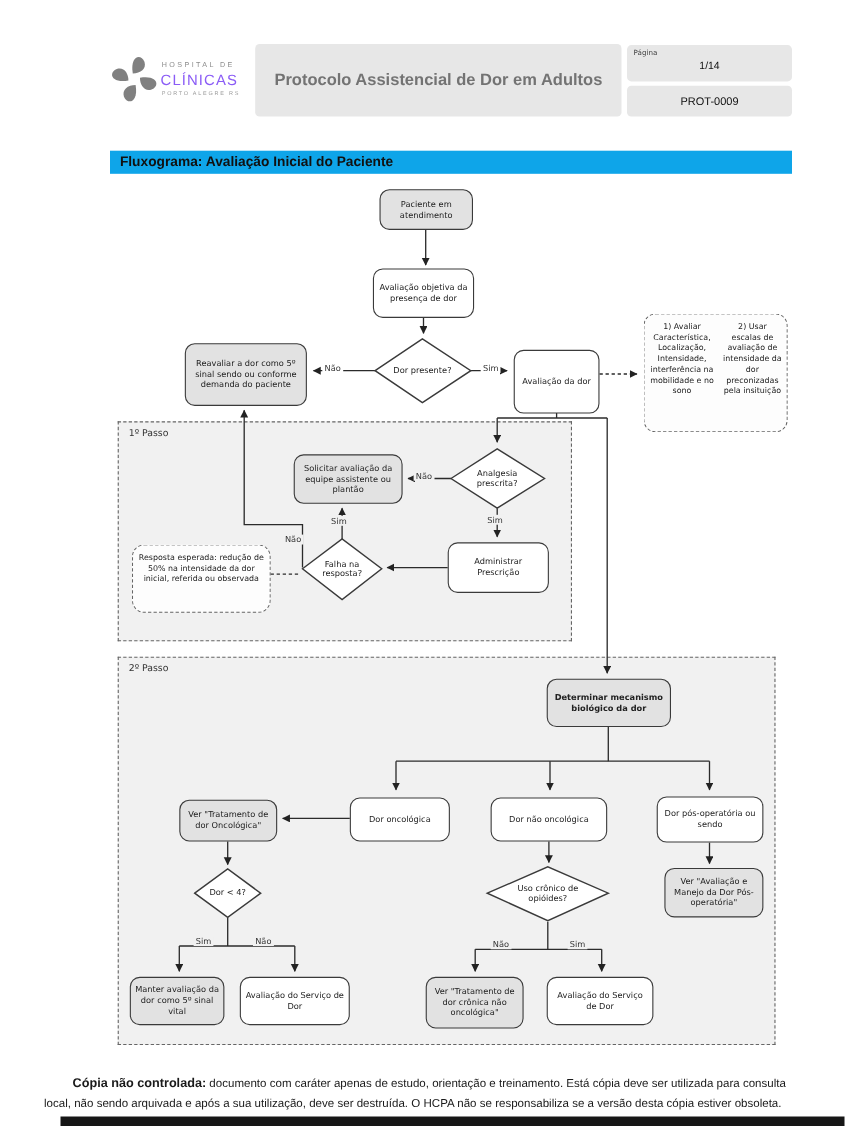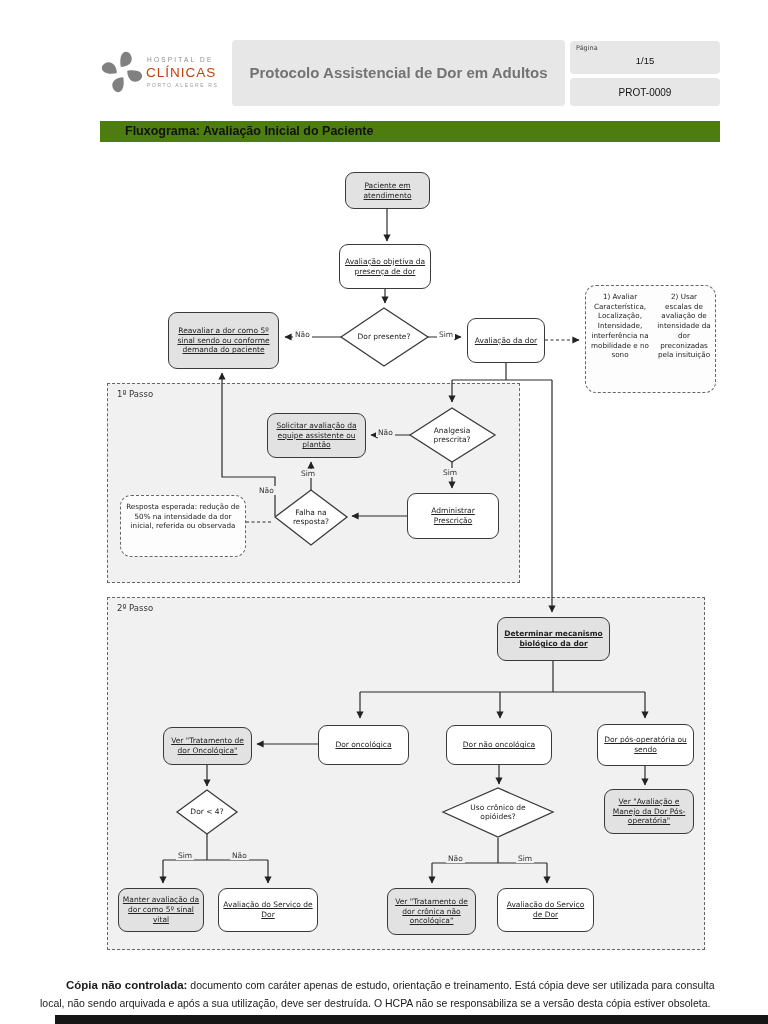--- a/index.html
+++ b/index.html
@@ -10,36 +10,36 @@
   #title-box{left:232px;top:40px;width:333px;height:66px;display:flex;align-items:center;justify-content:center;
              text-align:center;font:bold 15px/1.3 "Liberation Sans",sans-serif;color:#737373;padding:0 14px;}
   #page-box{left:570px;top:41px;width:150px;height:33px;}
   #page-box .lbl{position:absolute;left:6px;top:3px;font:6.5px "DejaVu Sans",sans-serif;color:#444;}
   #page-box .val{position:absolute;left:0;right:0;top:14px;text-align:center;font:9.5px "Liberation Sans",sans-serif;color:#111;}
   #code-box{left:570px;top:78px;width:150px;height:28px;display:flex;align-items:center;justify-content:center;
             font:10px "Liberation Sans",sans-serif;color:#111;}
   #logo{position:absolute;left:100px;top:45px;width:125px;height:58px;}
   #logo .mark{position:absolute;left:0;top:2px;}
   #logo .t1{position:absolute;left:47px;top:11px;font:6.5px "Liberation Sans",sans-serif;letter-spacing:2.2px;color:#8d8d8d;}
-  #logo .t2{position:absolute;left:46px;top:20px;font:13.5px "Liberation Sans",sans-serif;letter-spacing:1px;color:#c2410c;}
+  #logo .t2{position:absolute;left:46px;top:20px;font:13.5px "Liberation Sans",sans-serif;letter-spacing:1px;color:#8b5cf6;}
   #logo .t3{position:absolute;left:47px;top:37px;font:5px "Liberation Sans",sans-serif;letter-spacing:1.6px;color:#9a9a9a;}
   
-  #fluxo-bar{position:absolute;left:100px;top:121px;width:620px;height:21px;background:#4d7c0f;
-             font:bold 12.5px/21px "Liberation Sans",sans-serif;color:#111;padding-left:25px;box-sizing:border-box;}
+  #fluxo-bar{position:absolute;left:100px;top:137px;width:620px;height:21px;background:#0ea5e9;
+             font:bold 12.5px/21px "Liberation Sans",sans-serif;color:#111;padding-left:9px;box-sizing:border-box;}
   
   .passo{position:absolute;background:#f1f1f1;border:1px dashed #666;box-sizing:border-box;z-index:1;}
   #passo1{left:107px;top:383px;width:413px;height:200px;}
   #passo2{left:107px;top:597px;width:598px;height:353px;}
   .passo .plabel{position:absolute;left:9px;top:5px;font:8.5px "DejaVu Sans",sans-serif;color:#333;}
   
   #wires{position:absolute;left:0;top:0;z-index:2;pointer-events:none;}
   
   .node{position:absolute;box-sizing:border-box;border:1.4px solid #3a3a3a;border-radius:9px;
         display:flex;align-items:center;justify-content:center;text-align:center;
-        font:7.5px/1.3 "DejaVu Sans",sans-serif;color:#222;padding:2px 3px;z-index:3;text-decoration:underline;}
+        font:7.5px/1.3 "DejaVu Sans",sans-serif;color:#222;padding:2px 3px;z-index:3;}
   .gray{background:#e2e2e2;}
   .whitebg{background:#fff;}
   .thick{border-width:1.9px;}
   .bold{font-weight:bold;}
   .note{position:absolute;box-sizing:border-box;border:1px dashed #666;border-radius:11px;background:#fdfdfd;
         text-align:center;font:7.2px/1.35 "DejaVu Sans",sans-serif;color:#222;padding:6px 4px;z-index:3;
         display:flex;flex-direction:row;justify-content:center;gap:7px;}
   .dlabel{position:absolute;z-index:3;text-align:center;font:7.5px/1.25 "DejaVu Sans",sans-serif;color:#222;}
   .flabel{position:absolute;z-index:4;font:7.5px "DejaVu Sans",sans-serif;color:#333;padding:0 2px;}
   .on-white{background:#fff;}
@@ -65,21 +65,21 @@
     </svg>
     <div class="t1">HOSPITAL DE</div>
     <div class="t2">CLÍNICAS</div>
     <div class="t3">PORTO ALEGRE   RS</div>
   </div>
 
   <div id="title-box" class="hbox">Protocolo Assistencial de Dor em Adultos</div>
 
   <div id="page-box" class="hbox">
     <div class="lbl">Página</div>
-    <div class="val">1/15</div>
+    <div class="val">1/14</div>
   </div>
 
   <div id="code-box" class="hbox">PROT-0009</div>
 
   <div id="fluxo-bar">Fluxograma: Avaliação Inicial do Paciente</div>
 
   <div id="passo1" class="passo">
     <div class="plabel">1º Passo</div>
   </div>
   <div id="passo2" class="passo">
@@ -131,21 +131,21 @@
       <polygon points="410,435 452,408 495,435 452,462"></polygon>
       <polygon points="275,517 311,490 347,517 311,545"></polygon>
       <polygon points="177,812 207,790 237,812 207,834"></polygon>
       <polygon points="443,812 498,788 553,812 498,837"></polygon>
     </g>
   </svg>
 
   <div class="node gray" style="left:345px;top:172px;width:85px;height:37px;">Paciente em atendimento</div>
   <div class="node whitebg thick" style="left:339px;top:244px;width:92px;height:45px;">Avaliação objetiva da presença de dor</div>
   <div class="node gray" style="left:168px;top:312px;width:111px;height:57px;">Reavaliar a dor como 5º sinal sendo ou conforme demanda do paciente</div>
-  <div class="node whitebg thick" style="left:467px;top:318px;width:78px;height:45px;">Avaliação da dor</div>
+  <div class="node whitebg thick" style="left:467px;top:318px;width:78px;height:58px;">Avaliação da dor</div>
 
   <div class="note" style="left:585px;top:285px;width:131px;height:108px;">
     <div>1) Avaliar Característica, Localização, Intensidade, interferência na mobilidade e no sono</div>
     <div>2) Usar escalas de avaliação de intensidade da dor preconizadas pela insituição</div>
   </div>
 
   <div class="node whitebg" style="left:407px;top:493px;width:92px;height:46px;">Administrar Prescrição</div>
   <div class="node gray" style="left:267px;top:413px;width:99px;height:45px;">Solicitar avaliação da equipe assistente ou plantão</div>
 
   <div class="note" style="left:120px;top:495px;width:126px;height:62px;">

